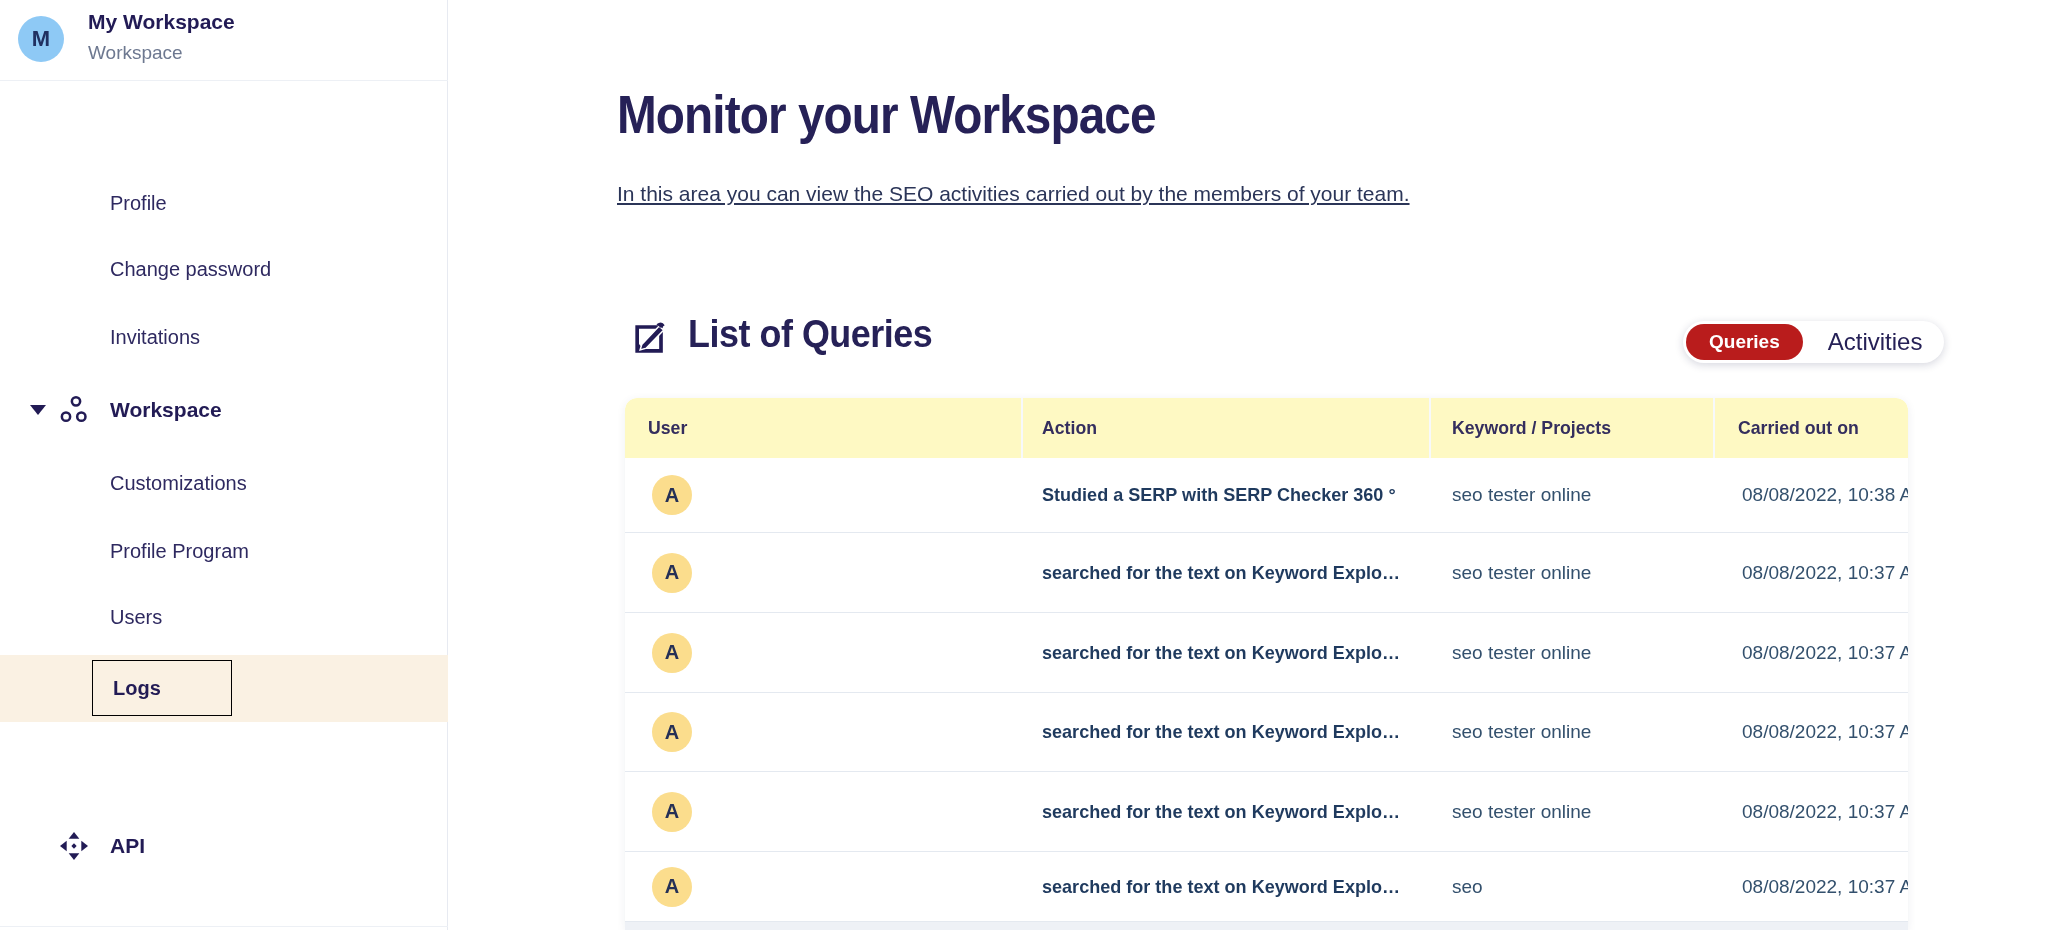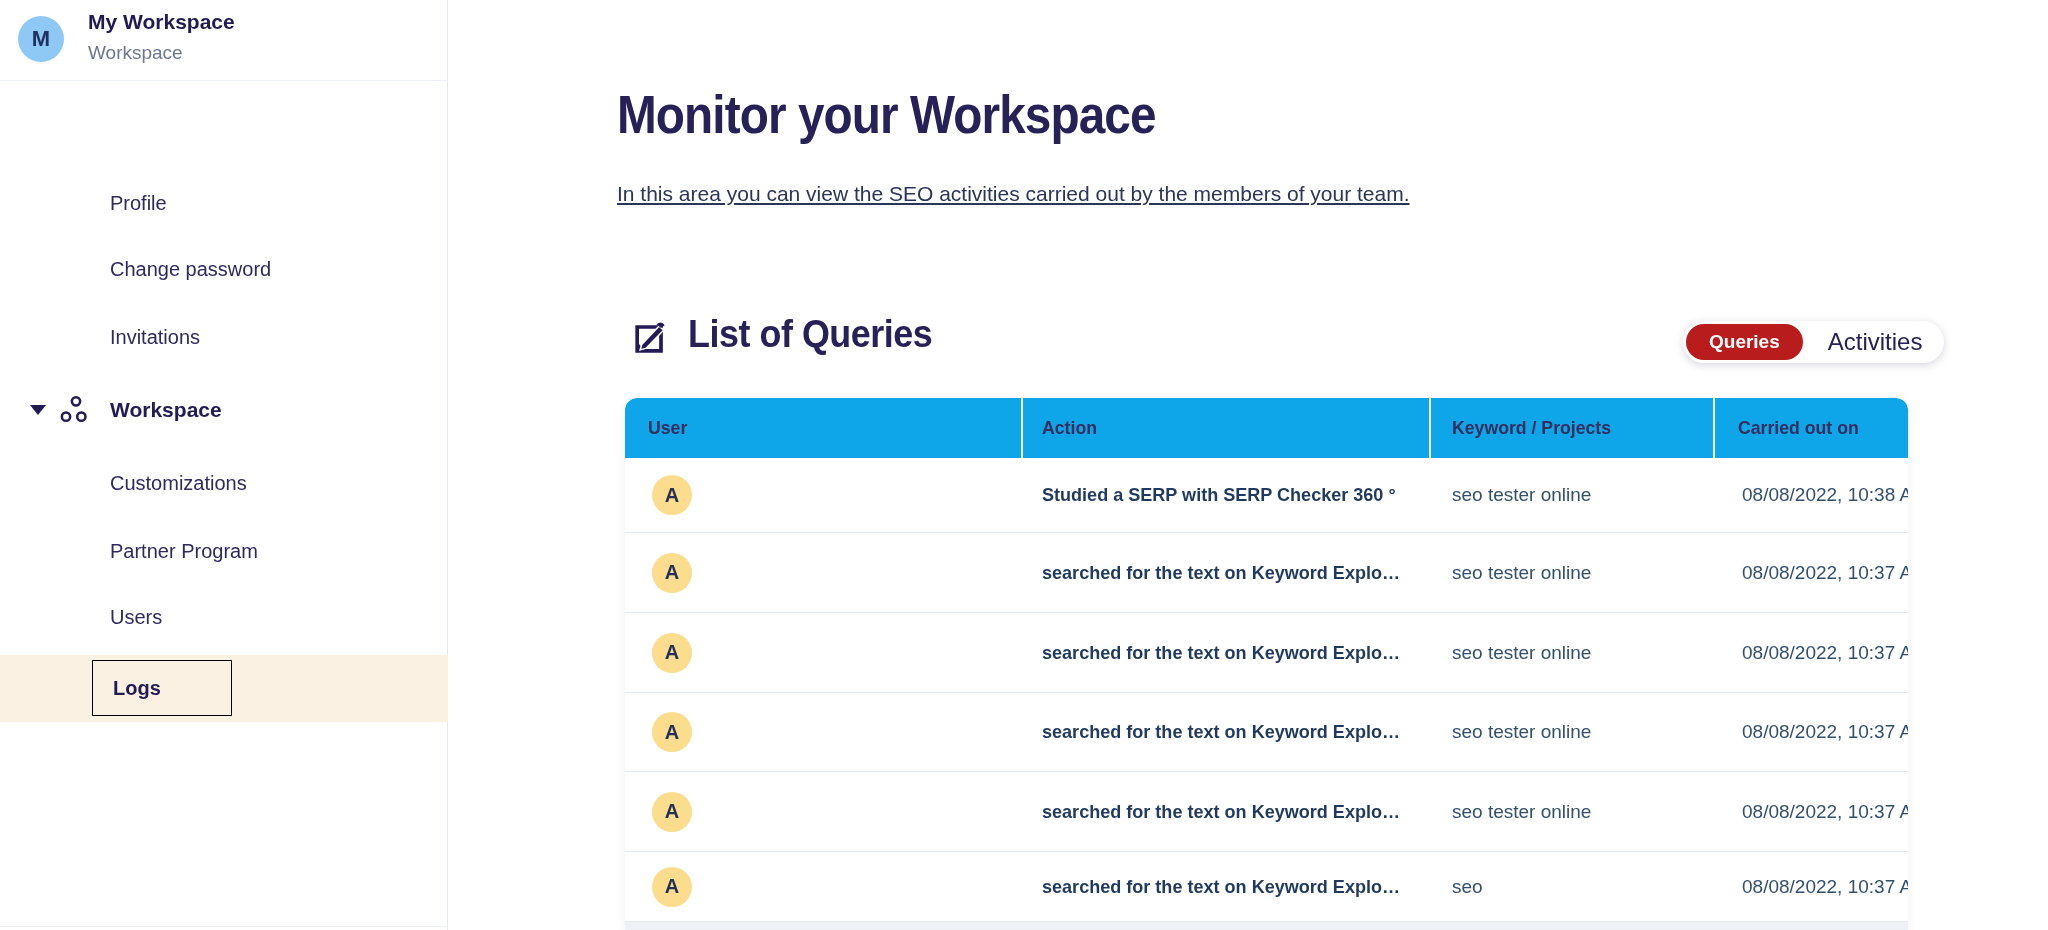--- a/index.html
+++ b/index.html
@@ -38,21 +38,21 @@
     letter-spacing:-0.5px; transform:scaleX(0.92); transform-origin:0 0; white-space:nowrap; }
   
   .toggle { position:absolute; left:1683px; top:321px; height:42px; border-radius:21px; background:#fff;
     box-shadow:0 2px 8px rgba(20,30,70,0.18); display:flex; align-items:center; }
   .toggle .on { margin:3px; height:36px; border-radius:18px; background:#b91c1c; color:#fff;
     display:flex; align-items:center; padding:0 23px; font-size:19px; font-weight:bold; cursor:pointer; }
   .toggle .off { padding:0 22px; color:#262157; font-size:24px; font-weight:normal; cursor:pointer; }
   
   .table { position:absolute; left:625px; top:398px; width:1283px; height:532px; overflow:hidden;
     border-radius:12px 12px 0 0; background:#fff; box-shadow:0 2px 10px rgba(30,40,80,0.07); }
-  .thead { position:absolute; left:0; top:0; width:100%; height:60px; background:#0ea5e9; border-radius:12px 12px 0 0; }
+  .thead { position:absolute; left:0; top:0; width:100%; height:60px; background:#fef9c3; border-radius:12px 12px 0 0; }
   .thead .vline { position:absolute; top:0; width:2px; height:60px; background:#f7f9fb; }
   .th { position:absolute; top:50%; transform:translateY(-50%) scaleX(0.93); transform-origin:0 50%;
     font-size:19px; font-weight:bold; color:#342e5e; white-space:nowrap; }
   .trow { position:absolute; left:0; width:100%; background:#fff; border-bottom:1px solid #e4e9f0; }
   .trow .avatar { position:absolute; left:27px; top:50%; transform:translateY(-50%); width:40px; height:40px;
     border-radius:50%; background:#fbdd8d; color:#253056; font-weight:bold; font-size:20px;
     display:flex; align-items:center; justify-content:center; }
   .trow .action { position:absolute; left:417px; top:50%; transform:translateY(-50%) scaleX(0.95); transform-origin:0 50%;
     font-size:19px; font-weight:bold; color:#1f3a5e; white-space:nowrap; }
   .trow .keyword { position:absolute; left:827px; top:50%; transform:translateY(-50%);
@@ -82,29 +82,41 @@
       <span class="ico">
         <svg class="navy" viewBox="0 0 24 24" width="32" height="32">
           <circle cx="13.5" cy="5.5" r="3.1"></circle>
           <circle cx="6" cy="17" r="3.1"></circle>
           <circle cx="17.5" cy="17" r="3.1"></circle>
         </svg>
       </span>
       <span class="lbl">Workspace</span>
     </div>
     <div class="side-item" style="top:472px">Customizations</div>
-    <div class="side-item" style="top:540px">Partner Program</div>
+    <div class="side-item" style="top:540px">Profile Program</div>
     <div class="side-item" style="top:606px">Users</div>
 
     <div class="logs-band"></div>
     <div class="logs-box">
       <span class="logs-label">Logs</span>
     </div>
 
 
+    <div class="side-head" style="top:824px">
+      <span class="ico">
+        <svg viewBox="0 0 24 24" width="32" height="32" fill="#221b55">
+          <path d="M12 1.5 L16 6.5 H8 Z"></path>
+          <path d="M12 22.5 L8 17.5 H16 Z"></path>
+          <path d="M1.5 12 L6.5 8 V16 Z"></path>
+          <path d="M22.5 12 L17.5 16 V8 Z"></path>
+          <rect x="10.6" y="10.6" width="2.8" height="2.8" transform="rotate(45 12 12)"></rect>
+        </svg>
+      </span>
+      <span class="lbl">API</span>
+    </div>
 
     <div class="side-divider" style="top:926px"></div>
   </aside>
 
   <main>
     <h1 class="main-title">Monitor your Workspace</h1>
     <p class="main-sub">In this area you can view the SEO activities carried out by the members of your team.</p>
 
     <span class="sec-icon">
       <svg viewBox="0 0 24 24" width="44" height="44">

